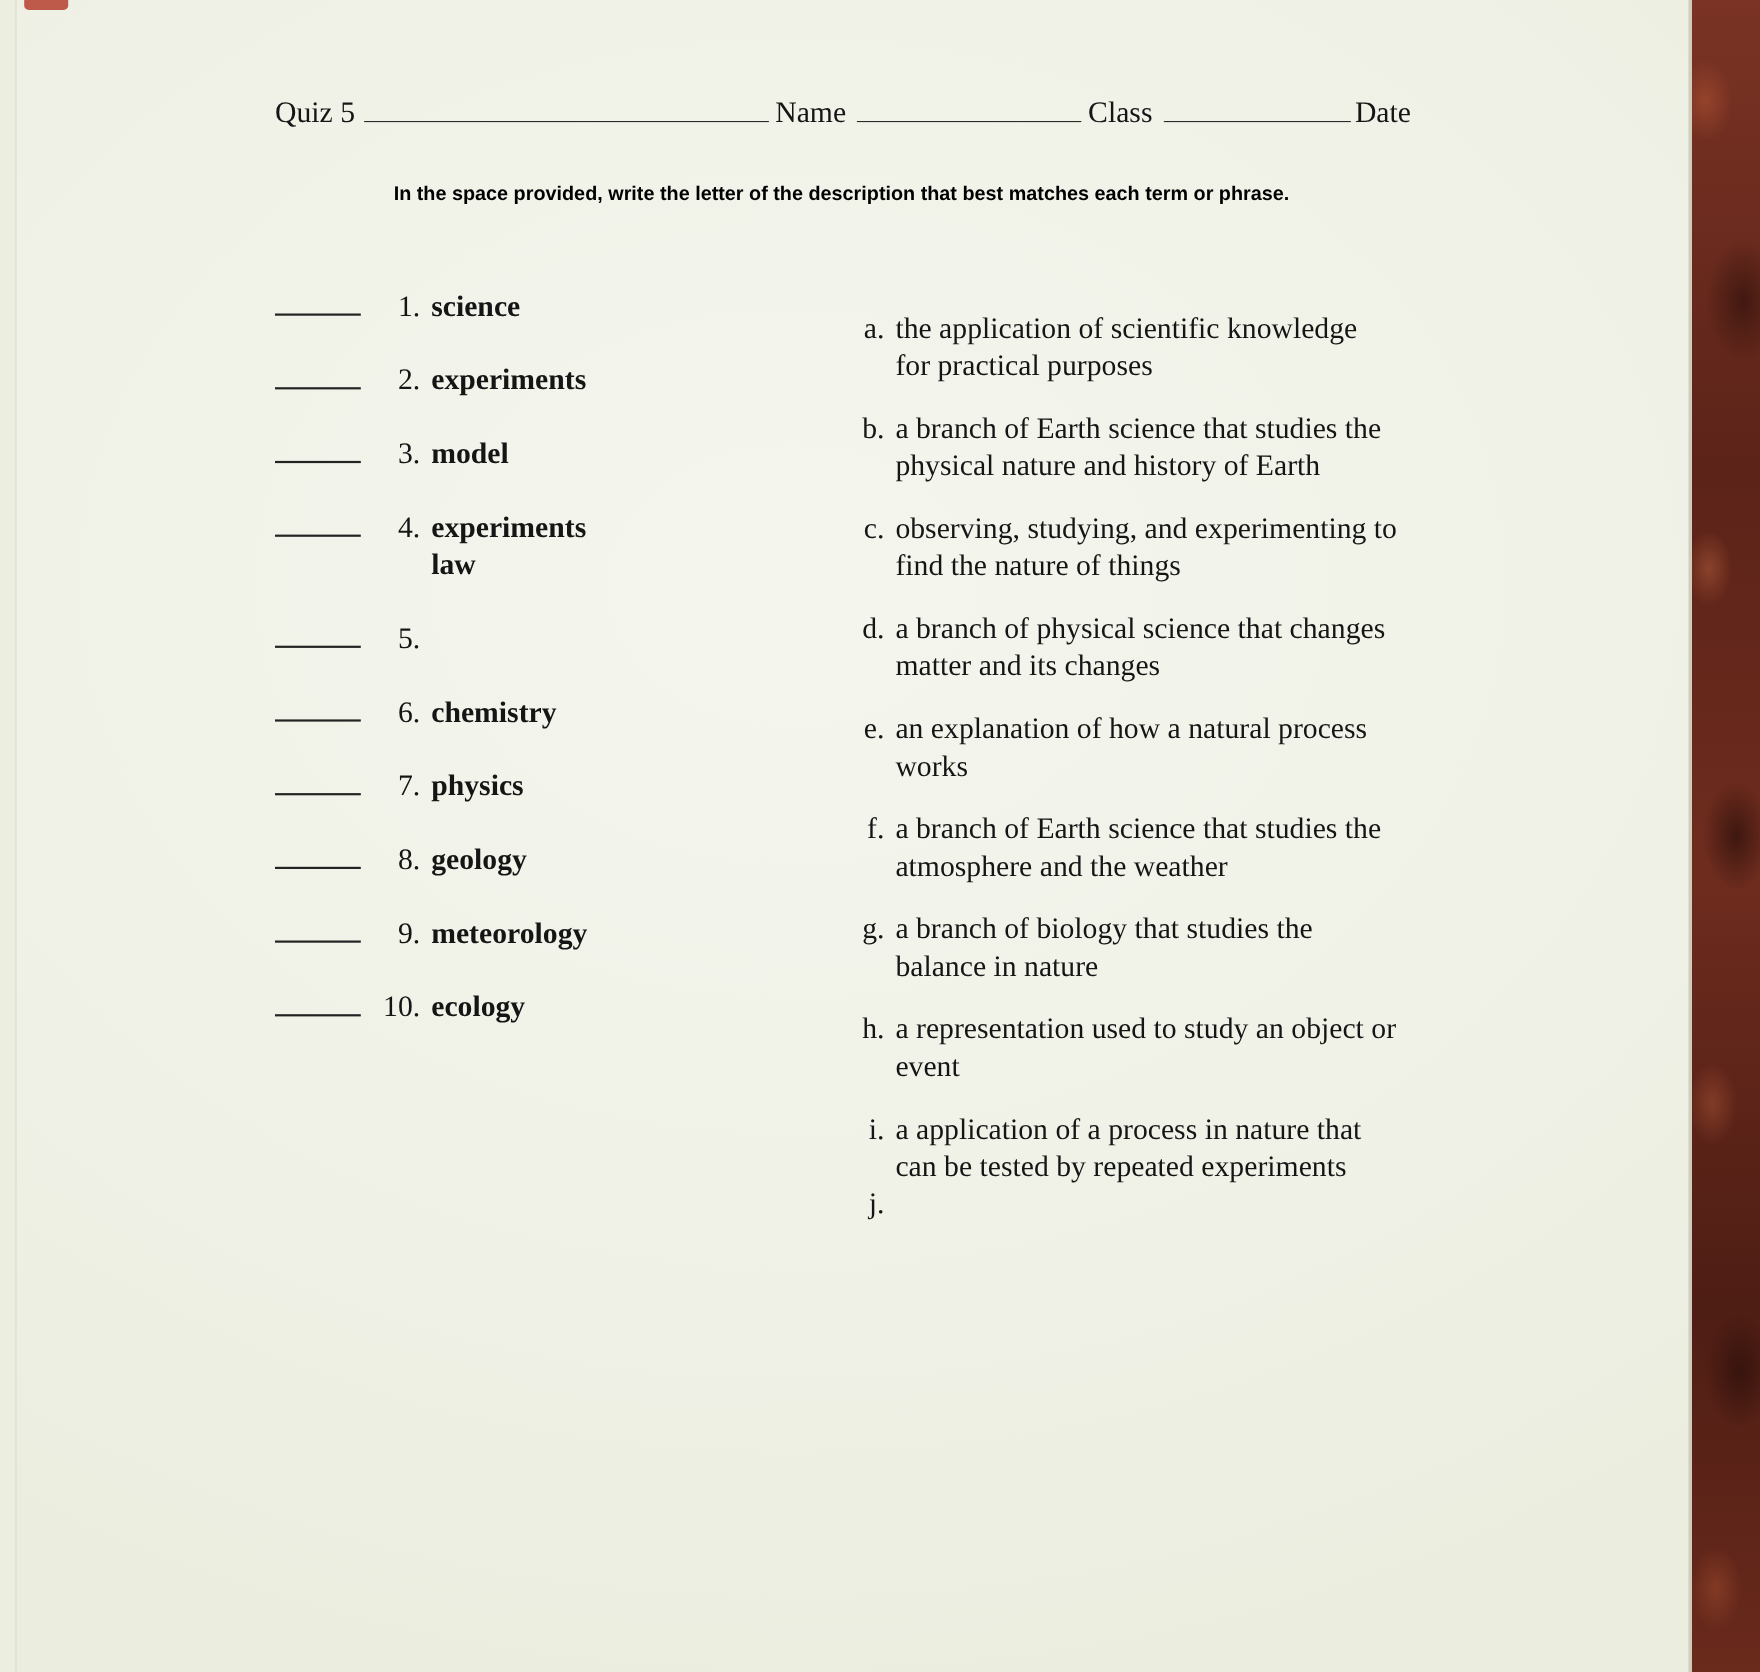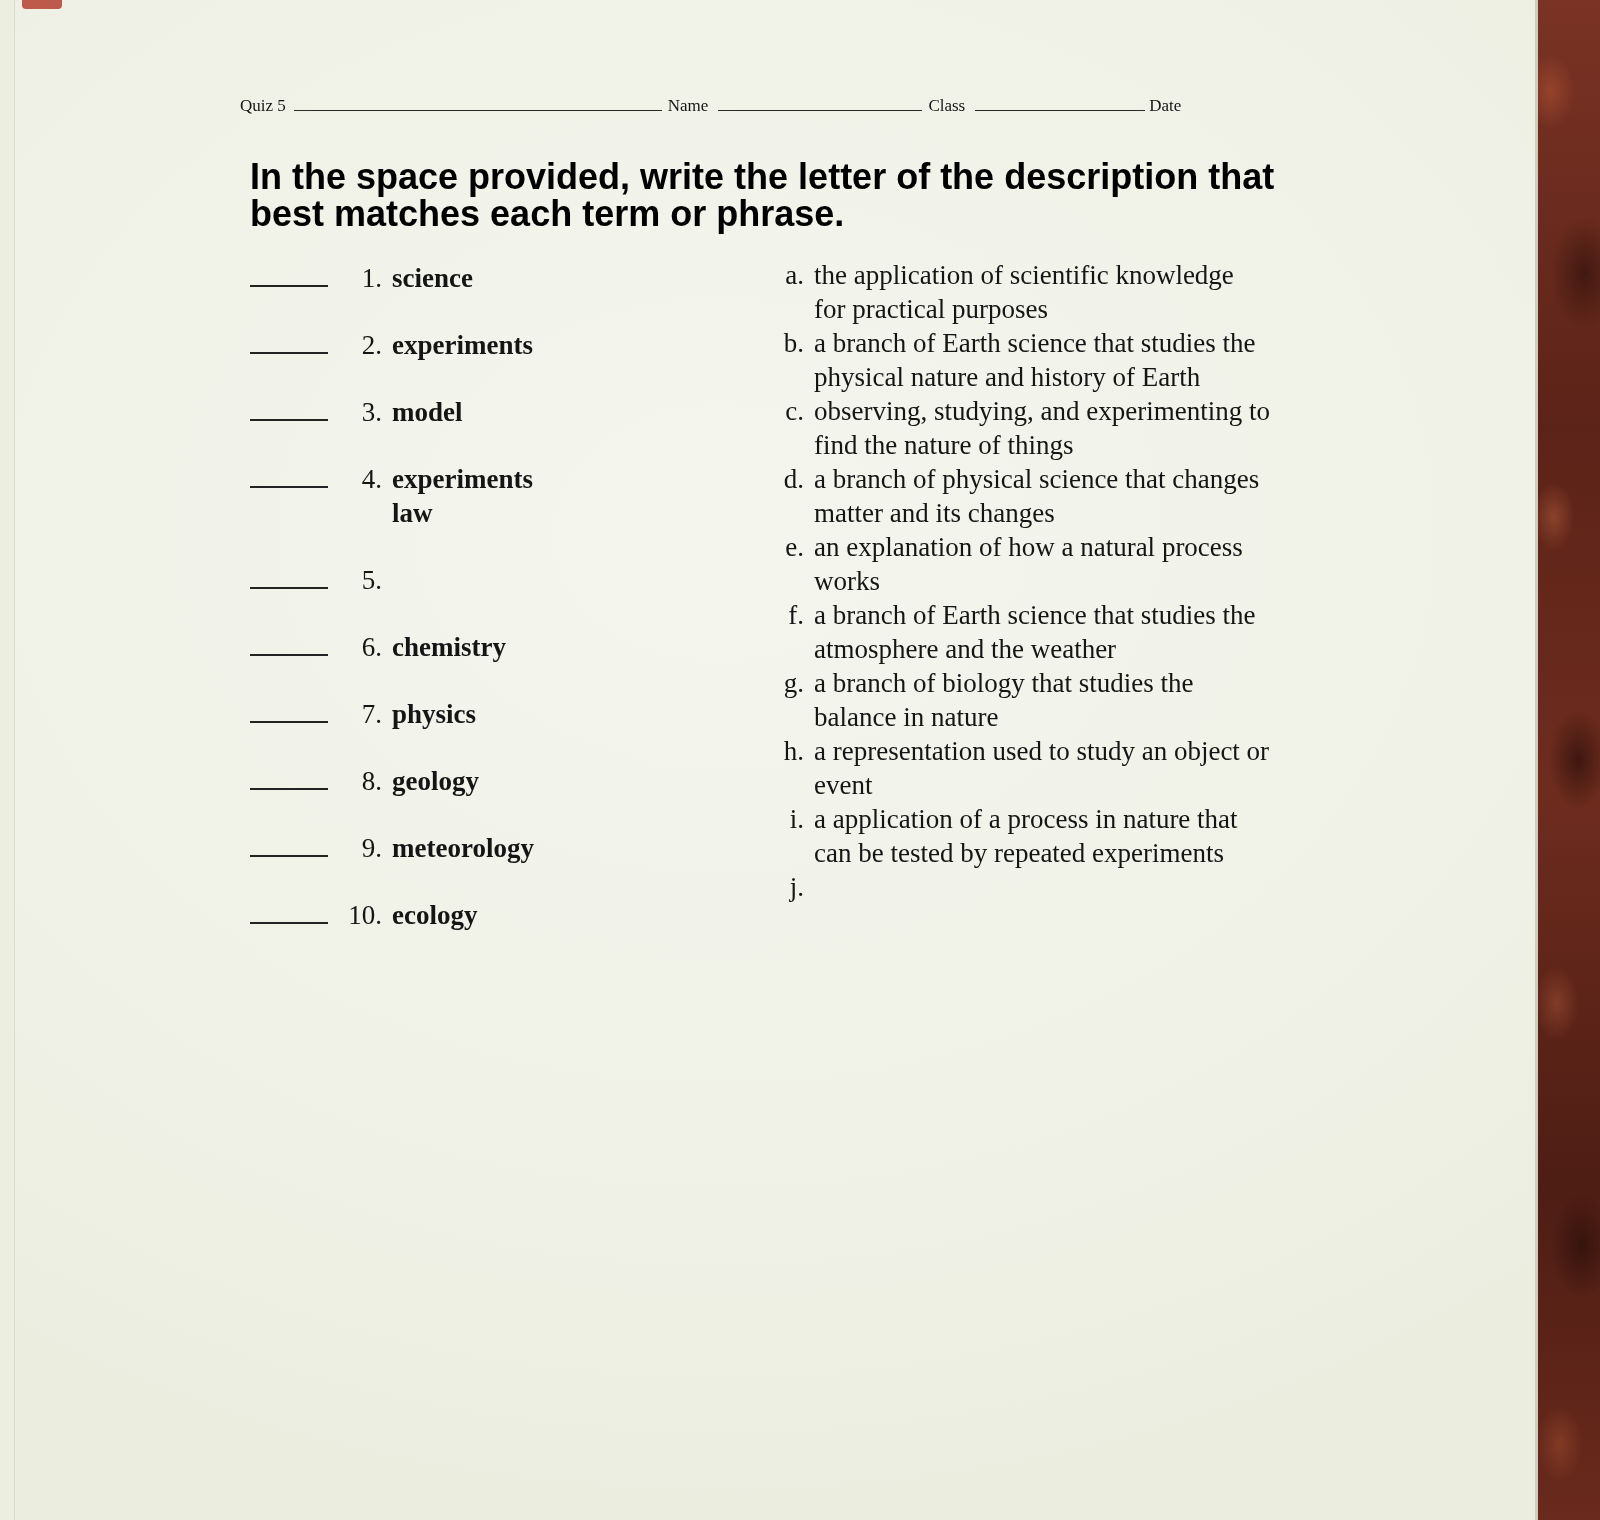--- a/index.html
+++ b/index.html
@@ -35,36 +35,36 @@
       radial-gradient(34px 55px at 25% 34%, rgba(200,110,70,.4), transparent 62%),
       radial-gradient(48px 80px at 65% 50%, rgba(30,10,7,.6),   transparent 62%),
       radial-gradient(36px 60px at 30% 66%, rgba(185,95,60,.4),  transparent 62%),
       radial-gradient(50px 85px at 70% 82%, rgba(35,12,8,.6),   transparent 62%),
       radial-gradient(38px 62px at 35% 95%, rgba(175,85,50,.4),  transparent 62%),
       linear-gradient(180deg,#7a3324 0%,#5c2318 28%,#6e2c1e 52%,#4e1d14 78%,#6a2a1c 100%);
   }
 
   
   .header{
-    position:absolute;left:240px;top:80px;width:1060px;
+    position:absolute;left:250px;top:80px;width:1060px;
     display:flex;align-items:baseline;
-    font-size:17px;line-height:34px;white-space:nowrap;
+    font-size:27px;line-height:34px;white-space:nowrap;
   }
   .hblank{
     display:inline-block;border-bottom:1.6px solid #2a2a2a;height:30px;
   }
   .hb-quiz{width:368px;margin:0 6px 0 8px;}
   .hb-name{width:204px;margin:0 6px 0 10px;}
   .hb-class{width:170px;margin:0 4px 0 10px;}
 
   
   .instructions{
     position:absolute;left:250px;top:158px;width:1030px;margin:0;
     font-family:"Liberation Sans", sans-serif;
-    font-weight:700;font-size:36px;line-height:37px;color:#000;
+    font-weight:700;font-size:18px;line-height:37px;color:#000;text-align:center;
   }
 
   
   .terms{position:absolute;left:250px;top:255px;width:480px;}
   .term-row{
     display:flex;align-items:baseline;
     font-size:27px;line-height:34px;margin-bottom:27px;
   }
   .answer-blank{
     display:inline-block;flex:0 0 78px;height:30px;
@@ -80,21 +80,21 @@
   
   .descriptions{position:absolute;left:778px;top:258px;width:520px;}
   .desc-row{
     display:flex;align-items:baseline;
     font-size:27px;line-height:34px;
   }
   .desc-letter{
     flex:0 0 26px;text-align:right;white-space:nowrap;
   }
   .desc-text{
-    margin-left:10px;width:458px;
+    margin-left:10px;width:458px;margin-top:23px;
   }
 </style>
 </head>
 <body>
 
 <div class="page">
 
   <div class="paper-edge-left"></div>
   <div class="corner-mark"></div>
 

